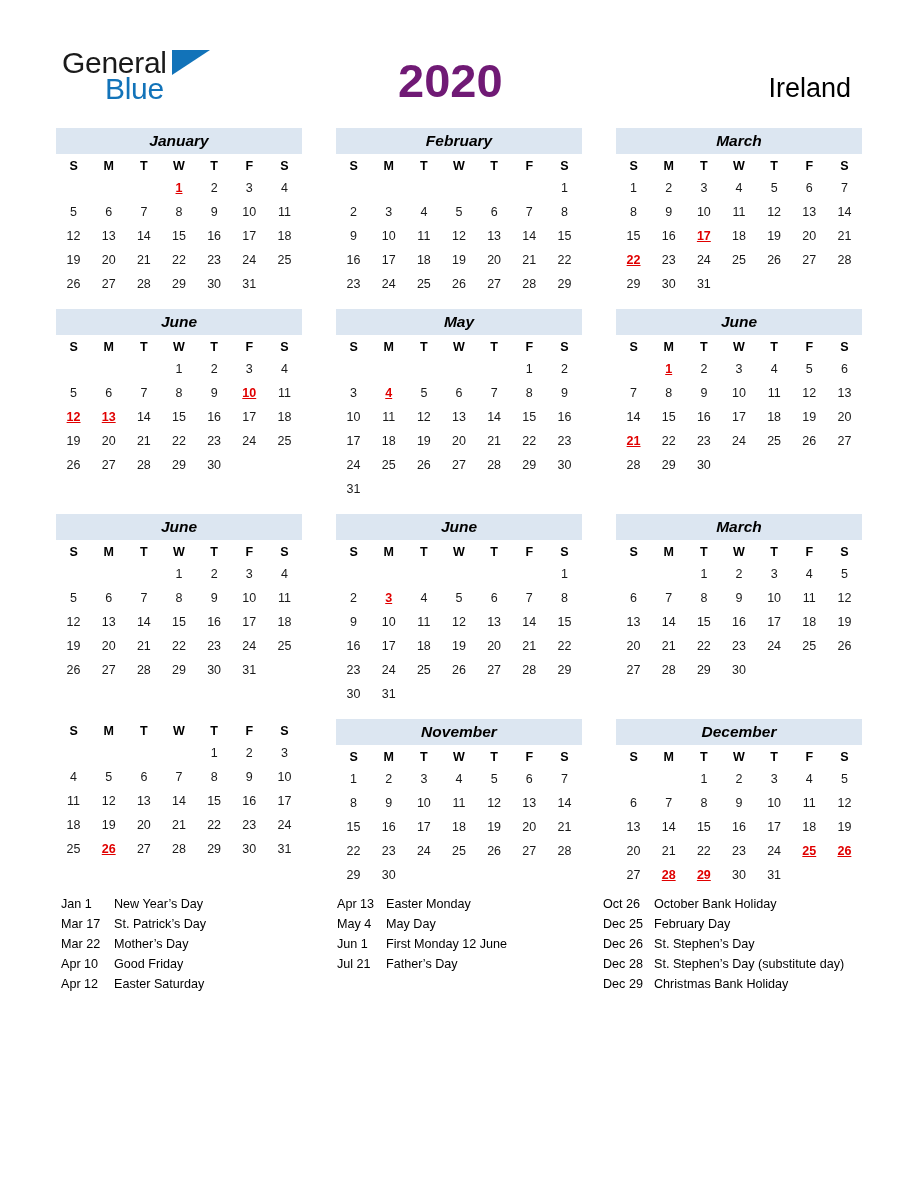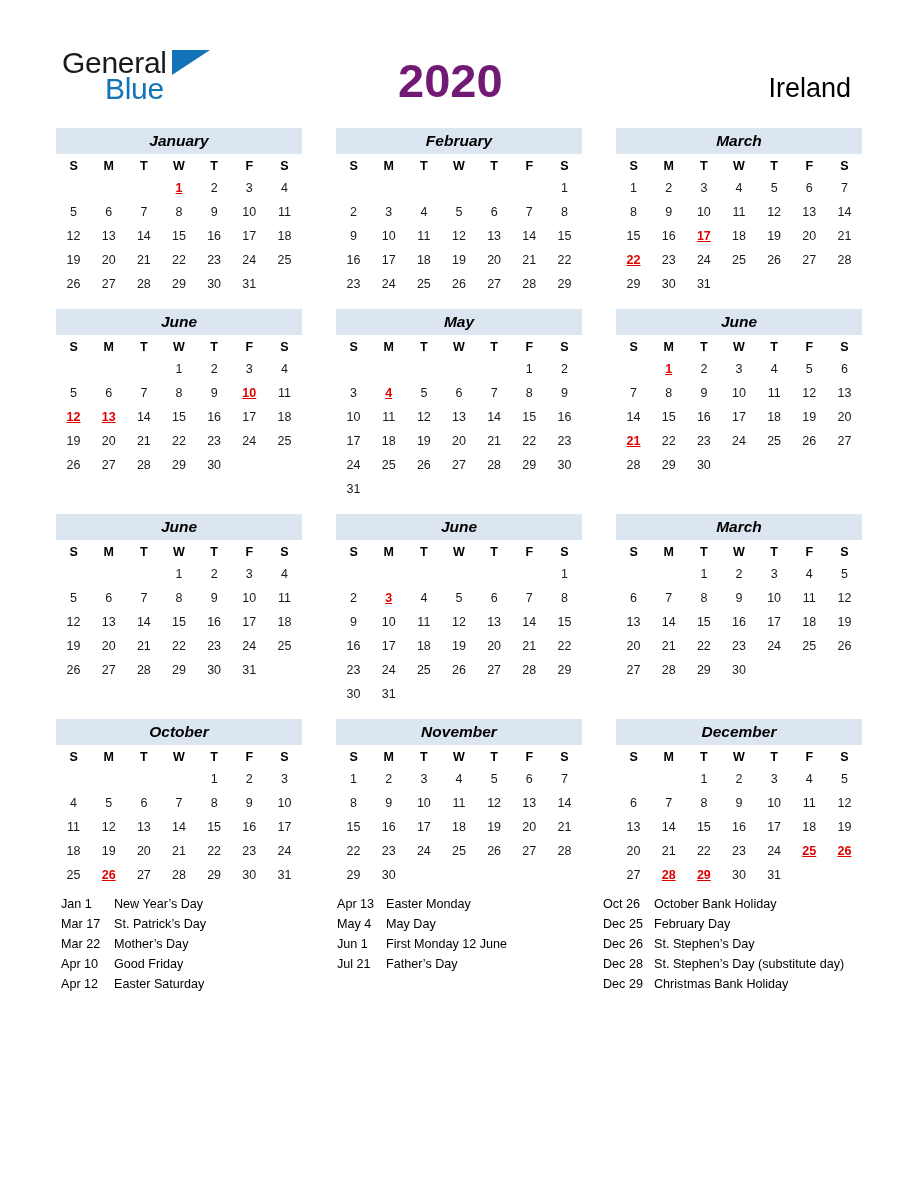--- a/index.html
+++ b/index.html
@@ -775,21 +775,20 @@
                 <td class="empty">&nbsp;</td>
                 <td class="empty">&nbsp;</td>
                 <td class="empty">&nbsp;</td>
               </tr>
             </tbody>
           </table>
         </div>
       </div>
       <div class="month-row">
         <div class="month">
-          <div class="month-title">October</div>
           <table class="cal">
             <thead>
               <tr>
                 <th>S</th>
                 <th>M</th>
                 <th>T</th>
                 <th>W</th>
                 <th>T</th>
                 <th>F</th>
                 <th>S</th>

